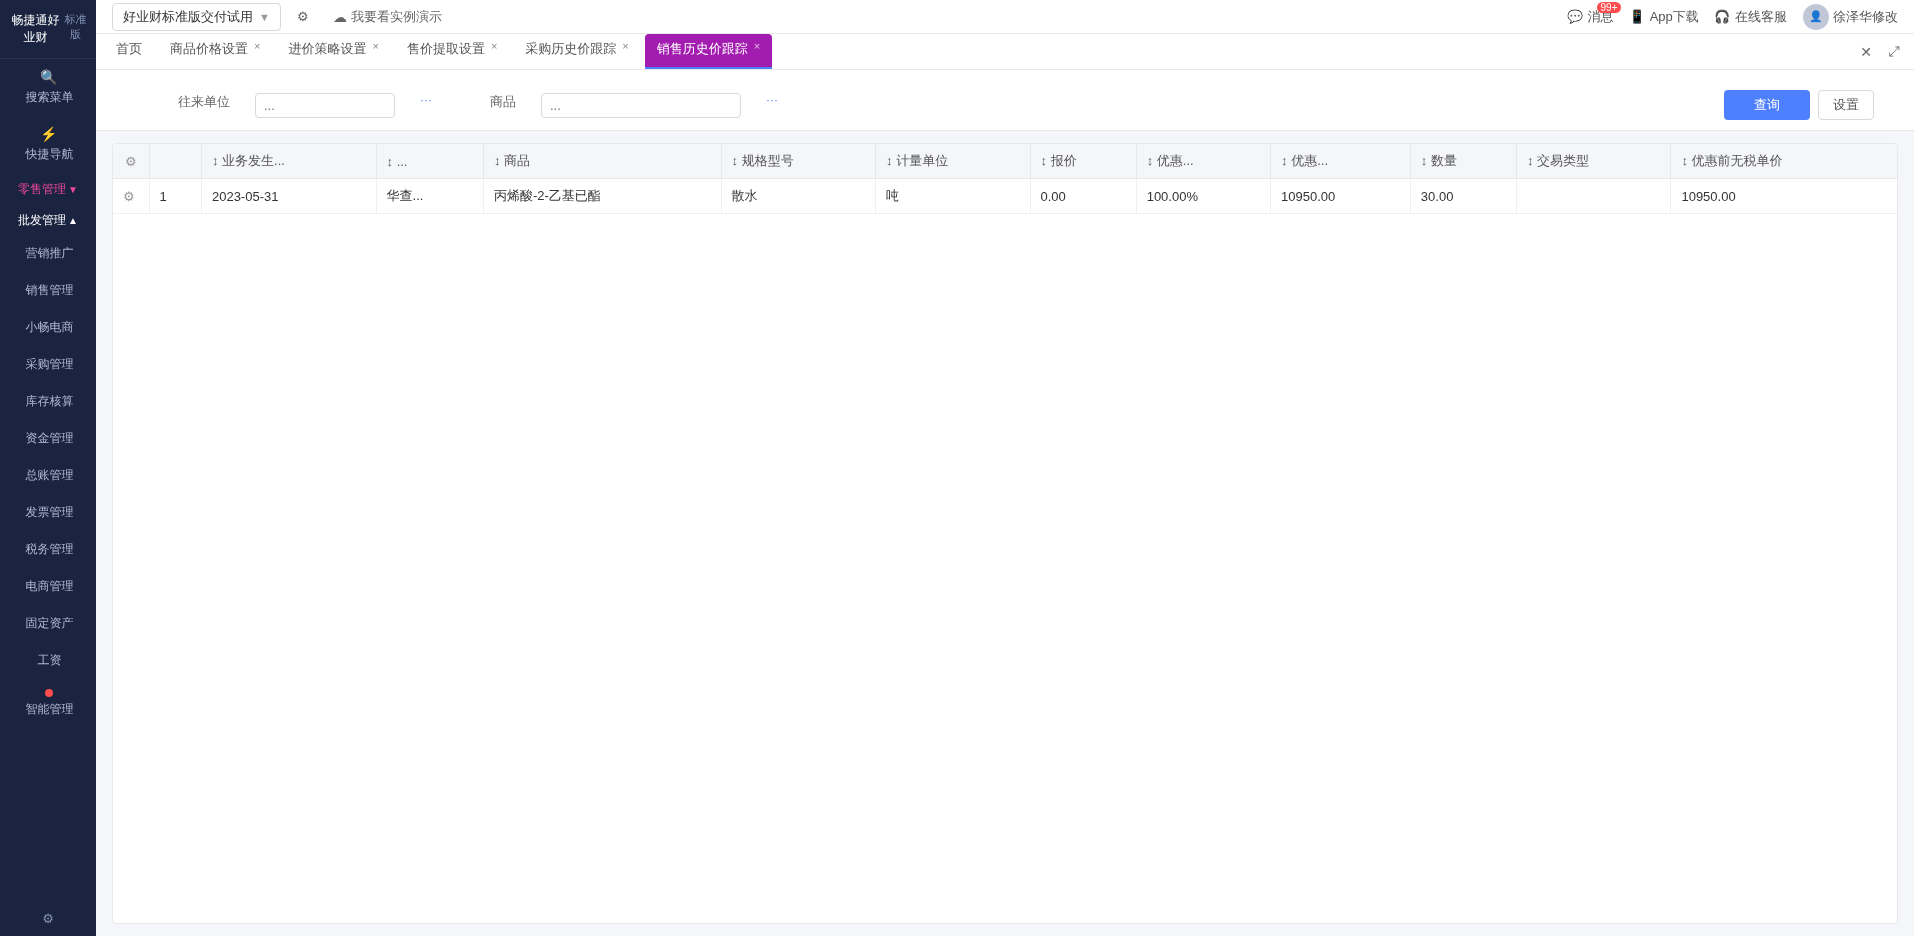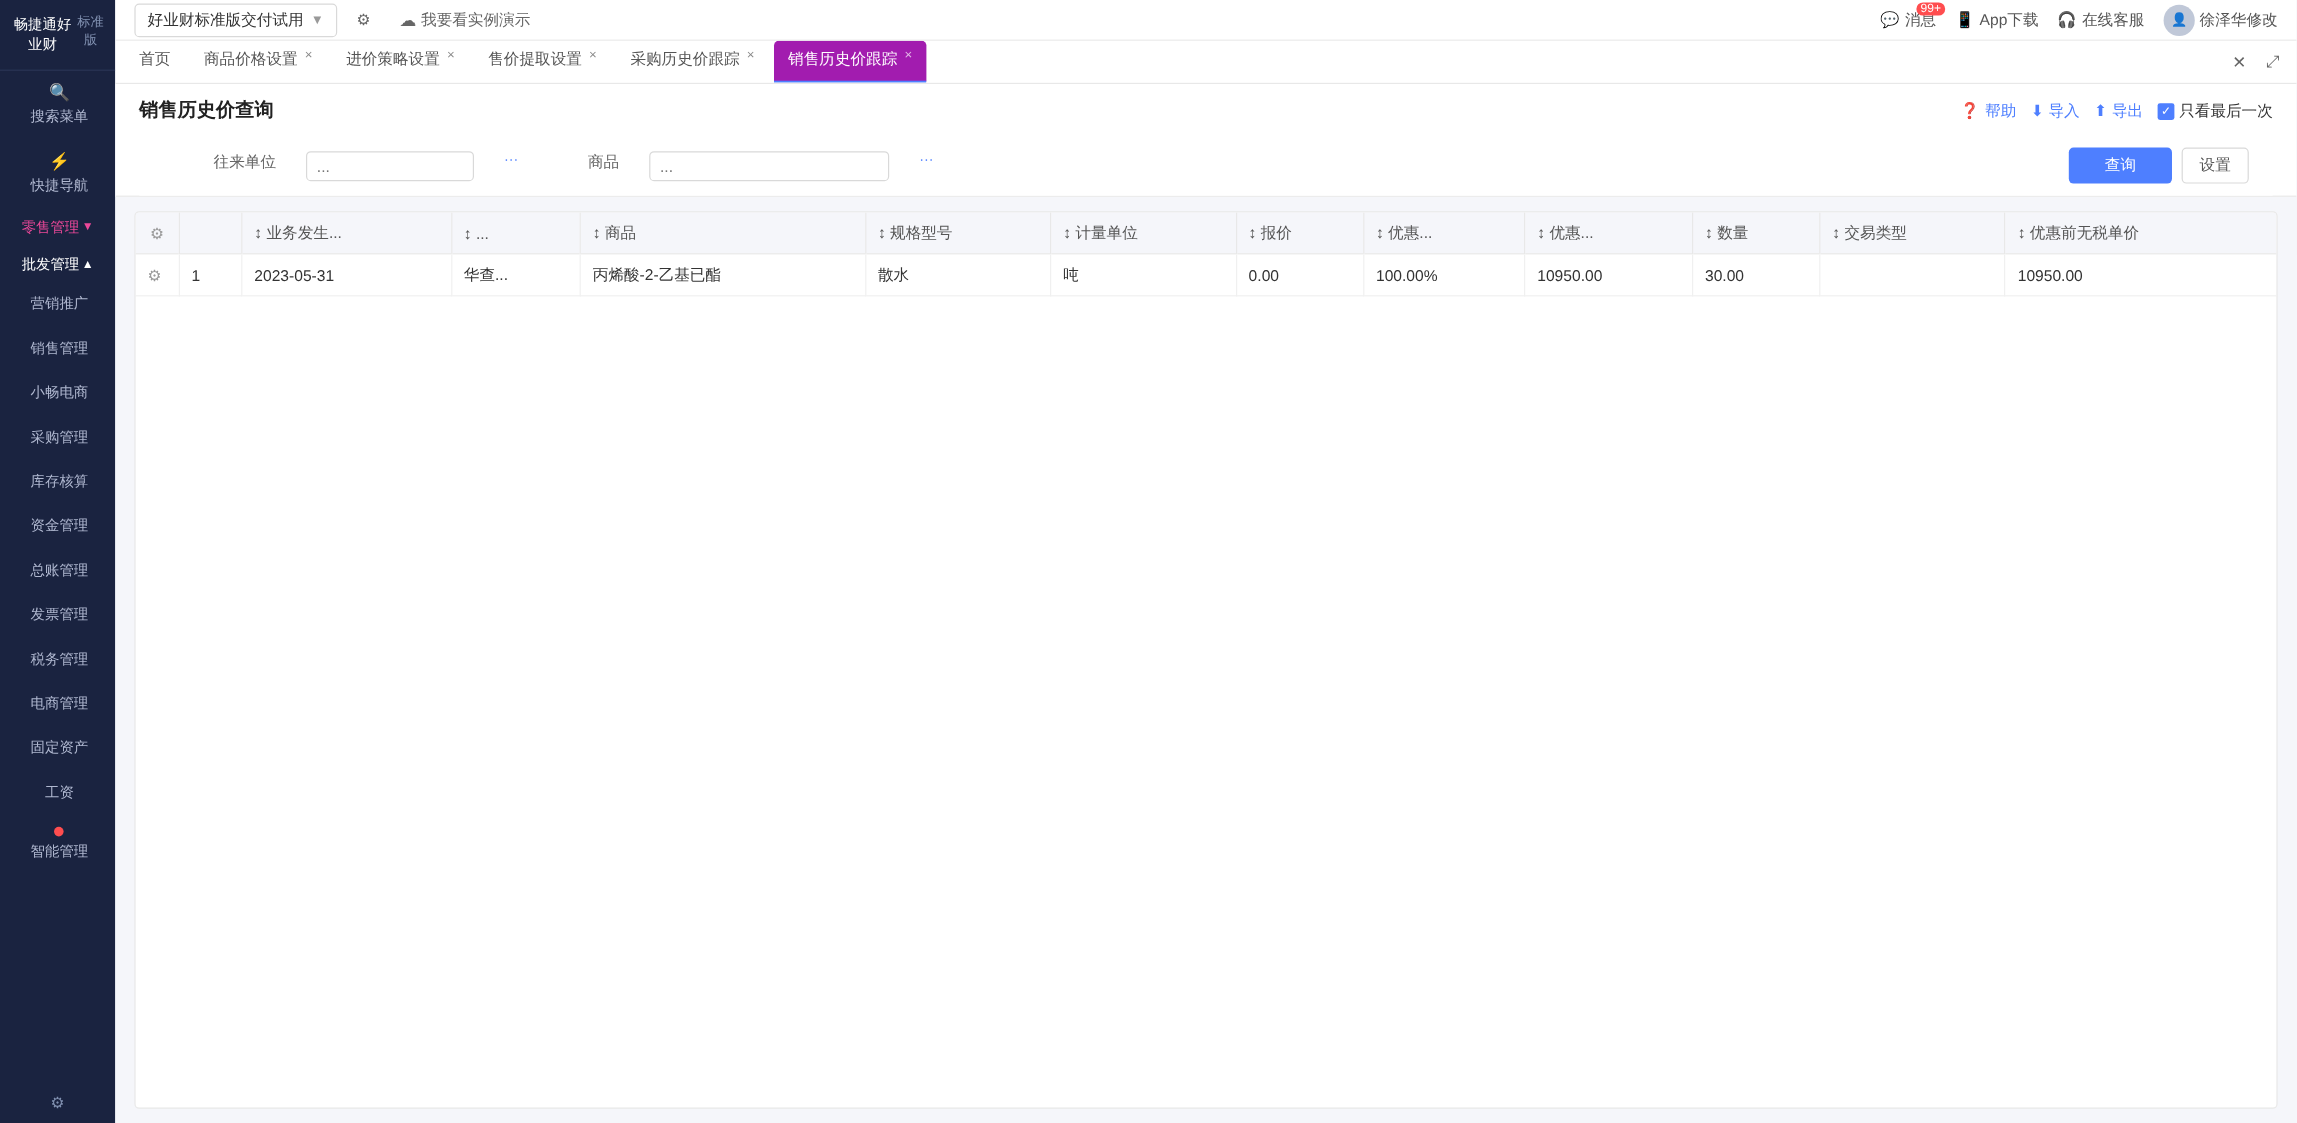--- a/index.html
+++ b/index.html
@@ -449,41 +449,20 @@
     </div>
     <div class="tabs-controls">
       <div class="tab-ctrl-btn">✕</div>
       <div class="tab-ctrl-btn">⤢</div>
     </div>
   </div>
 
   <div class="page-area">
 
     <div class="page-header">
-      <div class="page-title-row">
-        <h2 class="page-title">销售历史价查询</h2>
-        <div class="page-actions">
-          <div class="action-link">
-            <span>❓</span>
-            <span>帮助</span>
-          </div>
-          <div class="action-link">
-            <span>⬇</span>
-            <span>导入</span>
-          </div>
-          <div class="action-link">
-            <span>⬆</span>
-            <span>导出</span>
-          </div>
-          <div class="only-last-checkbox">
-            <div class="checkbox-checked">✓</div>
-            <span>只看最后一次</span>
-          </div>
-        </div>
-      </div>
 
       <div class="filter-row">
 
         <div class="filter-input-group">
           <span class="filter-label">往来单位</span>
           <input class="filter-input" placeholder="..." style="width: 140px;">
           <span class="filter-more">···</span>
         </div>
 
         <div class="filter-input-group">

